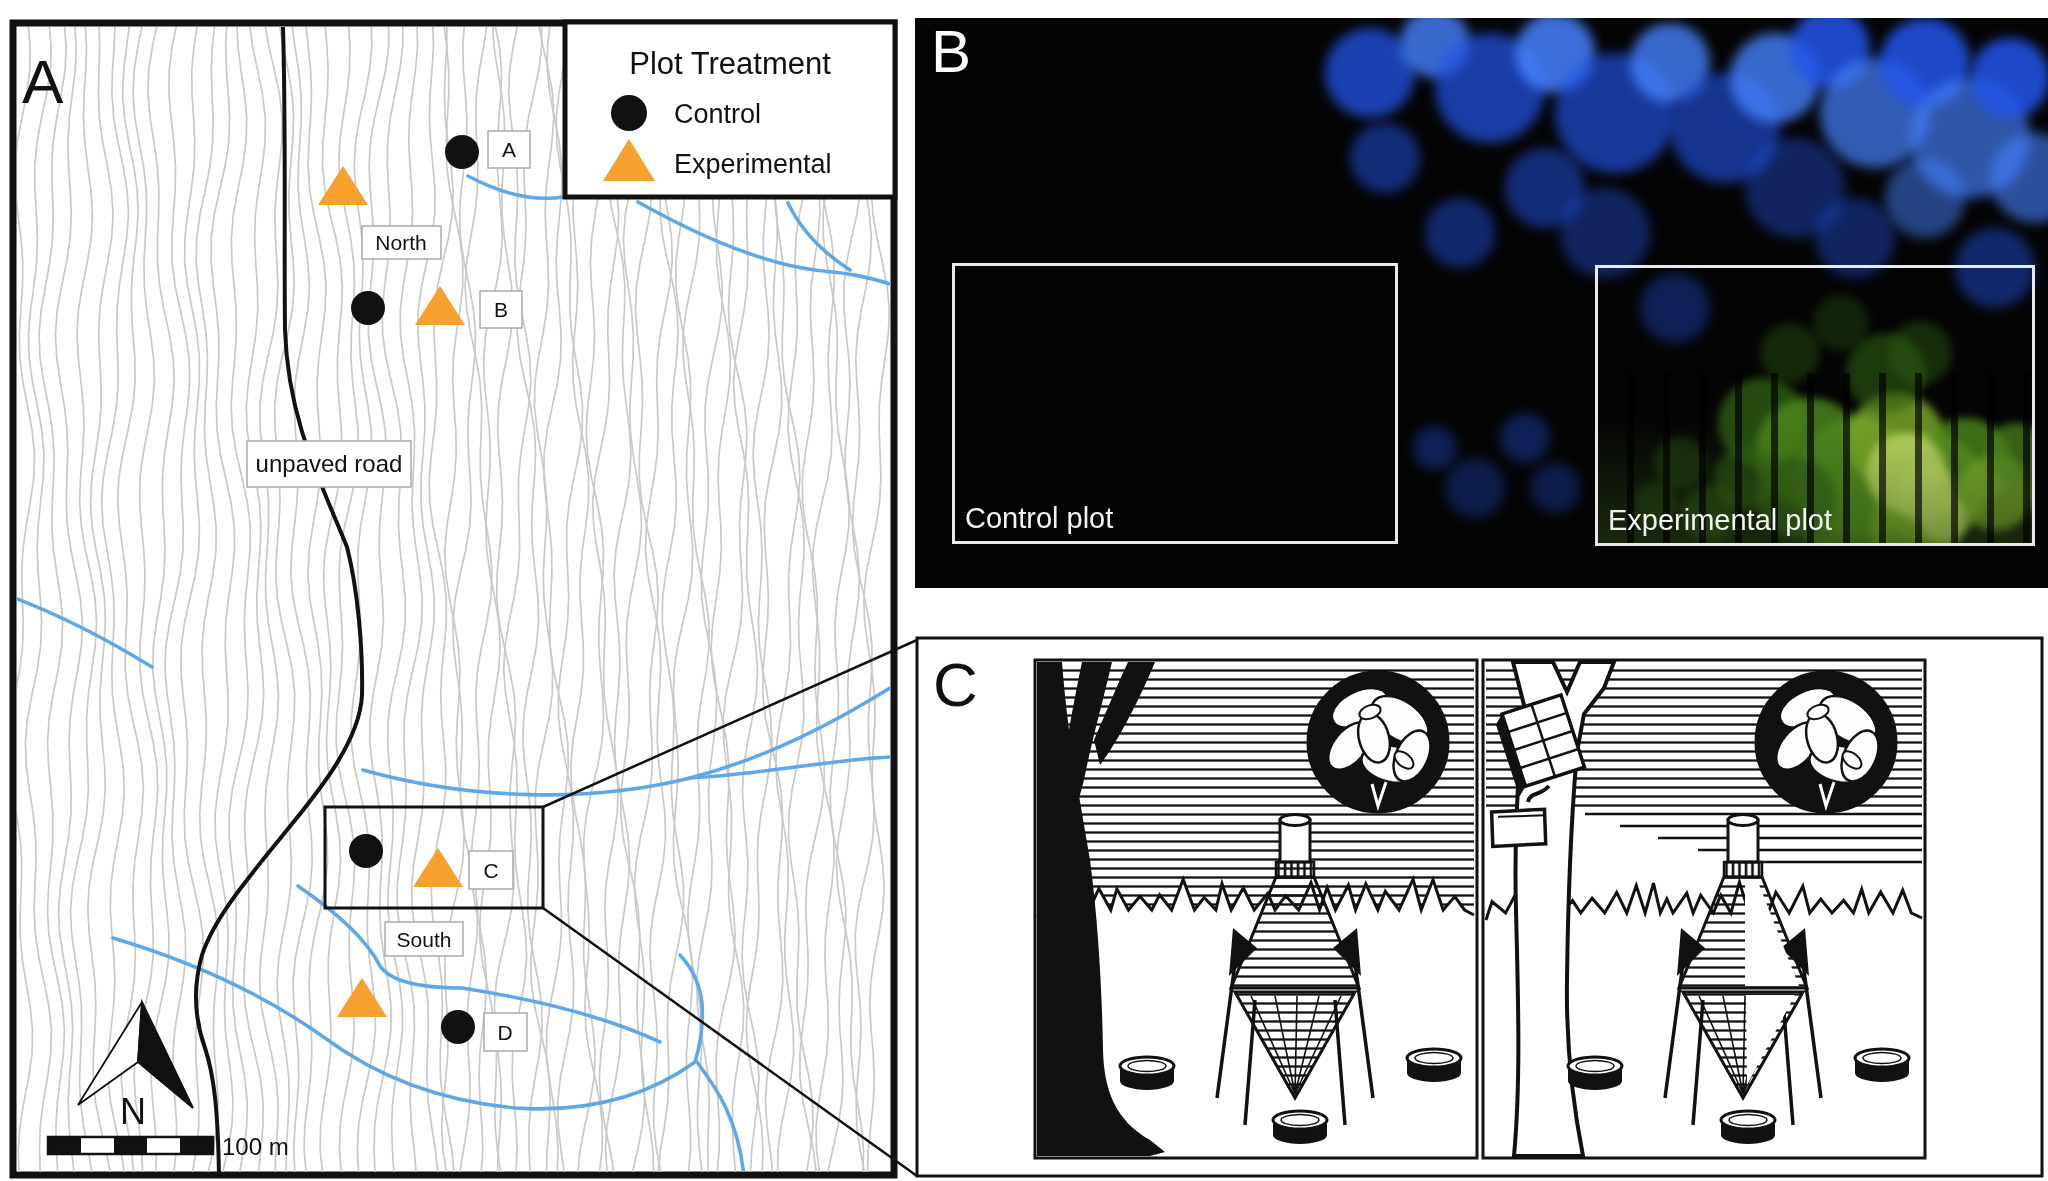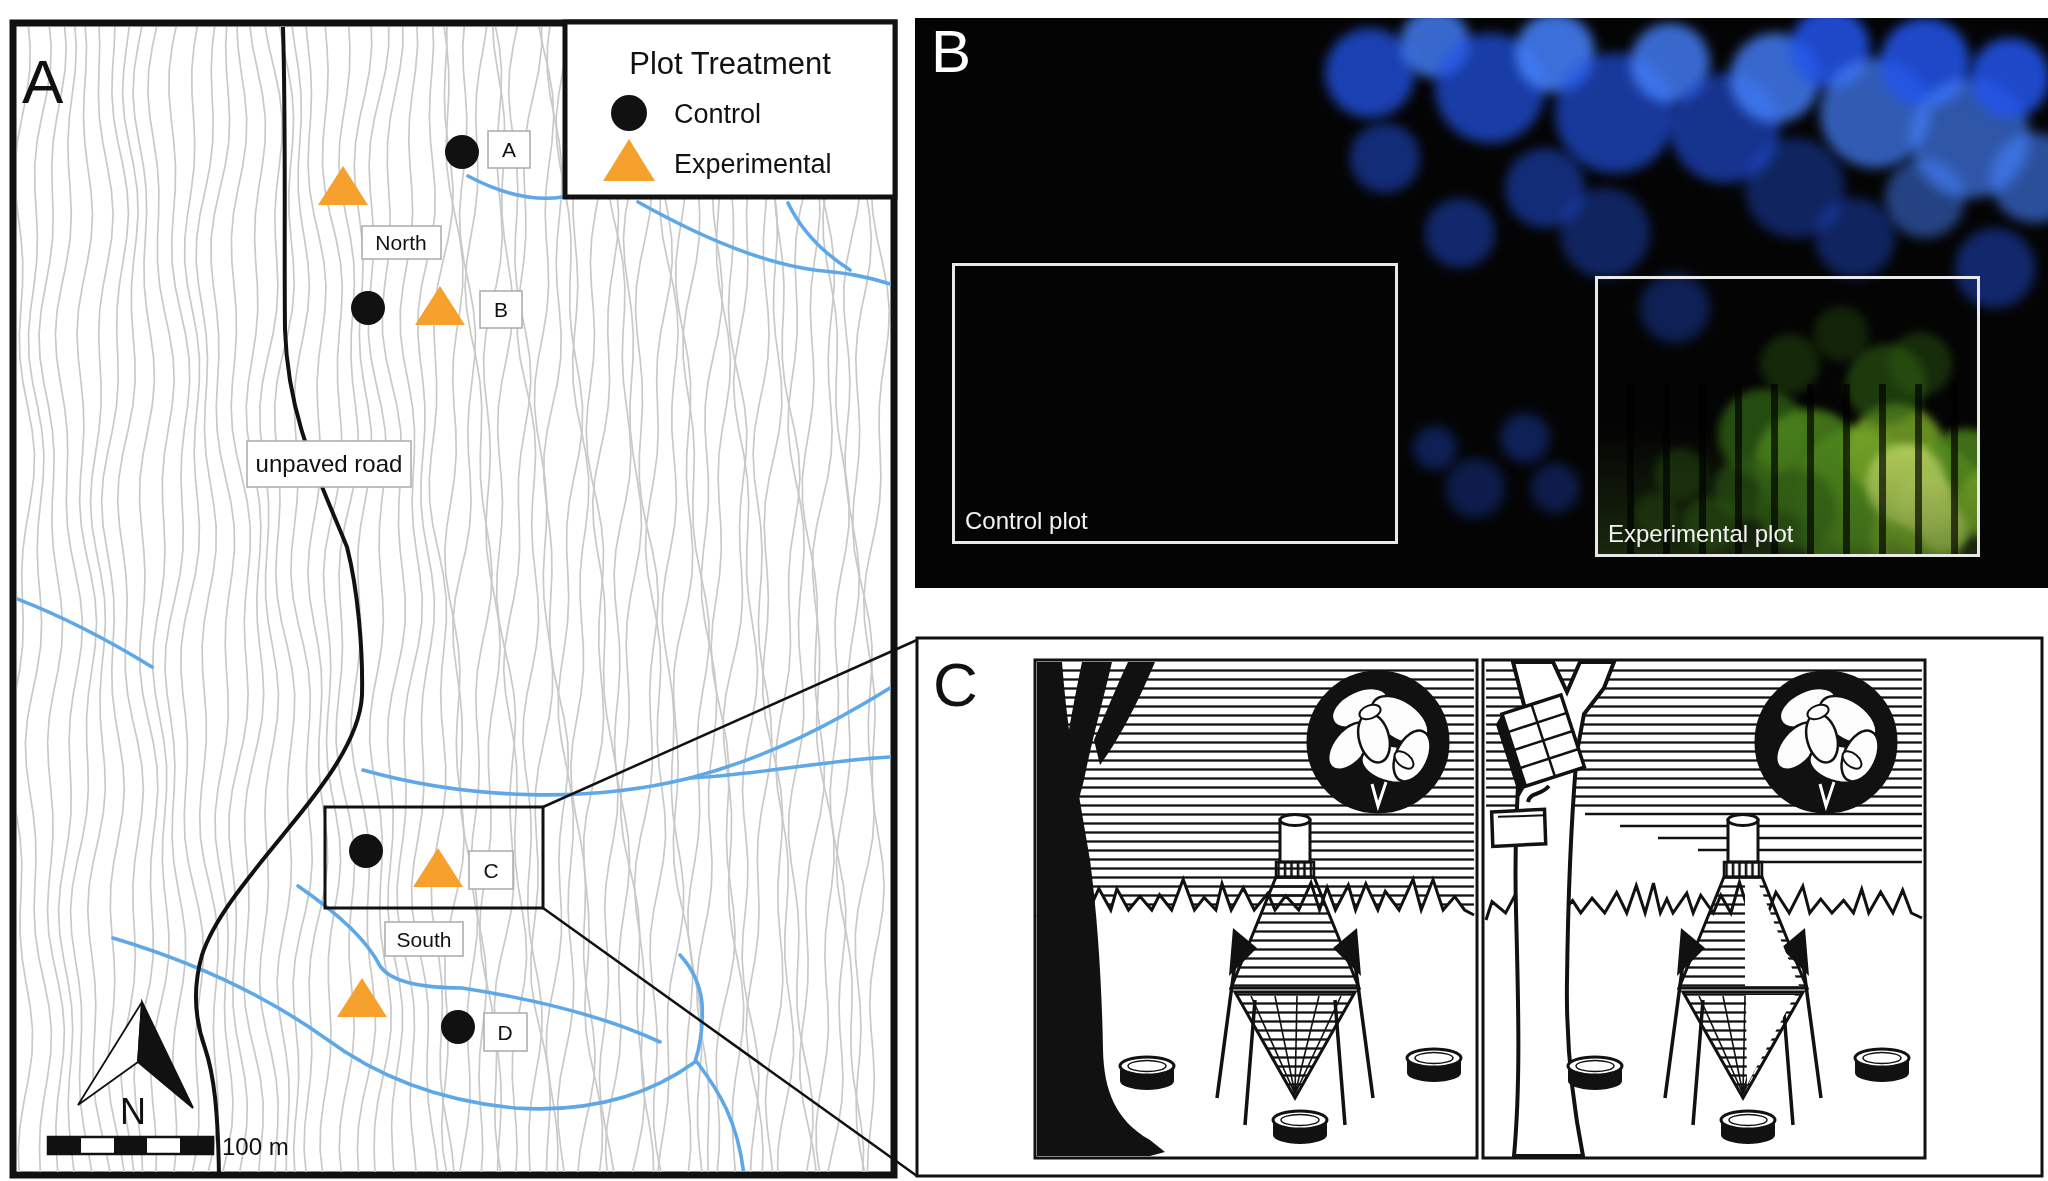--- a/index.html
+++ b/index.html
@@ -8,22 +8,22 @@
   #mainsvg{position:absolute;left:0;top:0;}
   svg text{font-family:"Liberation Sans",sans-serif;fill:#111;}
 
   
   .panelB{position:absolute;left:915px;top:18px;width:1133px;height:570px;background:#040404;overflow:hidden;}
   .pb-label{position:absolute;left:16px;top:4px;font-size:60px;color:#fff;line-height:1;}
   #canopy{position:absolute;left:0;top:0;width:100%;height:100%;}
   .blob{position:absolute;border-radius:50%;pointer-events:none;}
   .pb-rect{position:absolute;border:3px solid #e9e9e9;box-sizing:border-box;}
   .pb-control{left:37px;top:245px;width:446px;height:281px;}
-  .pb-exp{left:680px;top:258px;width:385px;height:281px;}
-  .pb-text{position:absolute;left:10px;bottom:6px;font-size:24px;color:#f3f3f3;}
+  .pb-exp{left:680px;top:247px;width:440px;height:281px;}
+  .pb-text{position:absolute;left:10px;bottom:6px;font-size:29px;color:#f3f3f3;}
   #expGlow{position:absolute;left:0;top:0;right:0;bottom:0;overflow:hidden;}
   #expWash{position:absolute;left:0;right:0;bottom:0;height:65%;
            background:linear-gradient(to top, rgba(45,75,22,.5), rgba(45,75,22,0) 70%);}
   #expStreaks{position:absolute;left:0;right:0;bottom:0;height:62%;opacity:.85;
            background:repeating-linear-gradient(90deg, rgba(0,0,0,0) 0 29px, rgba(0,0,0,.8) 29px 36px);}
 </style>
 </head>
 <body>
 
 <div id="stage">

